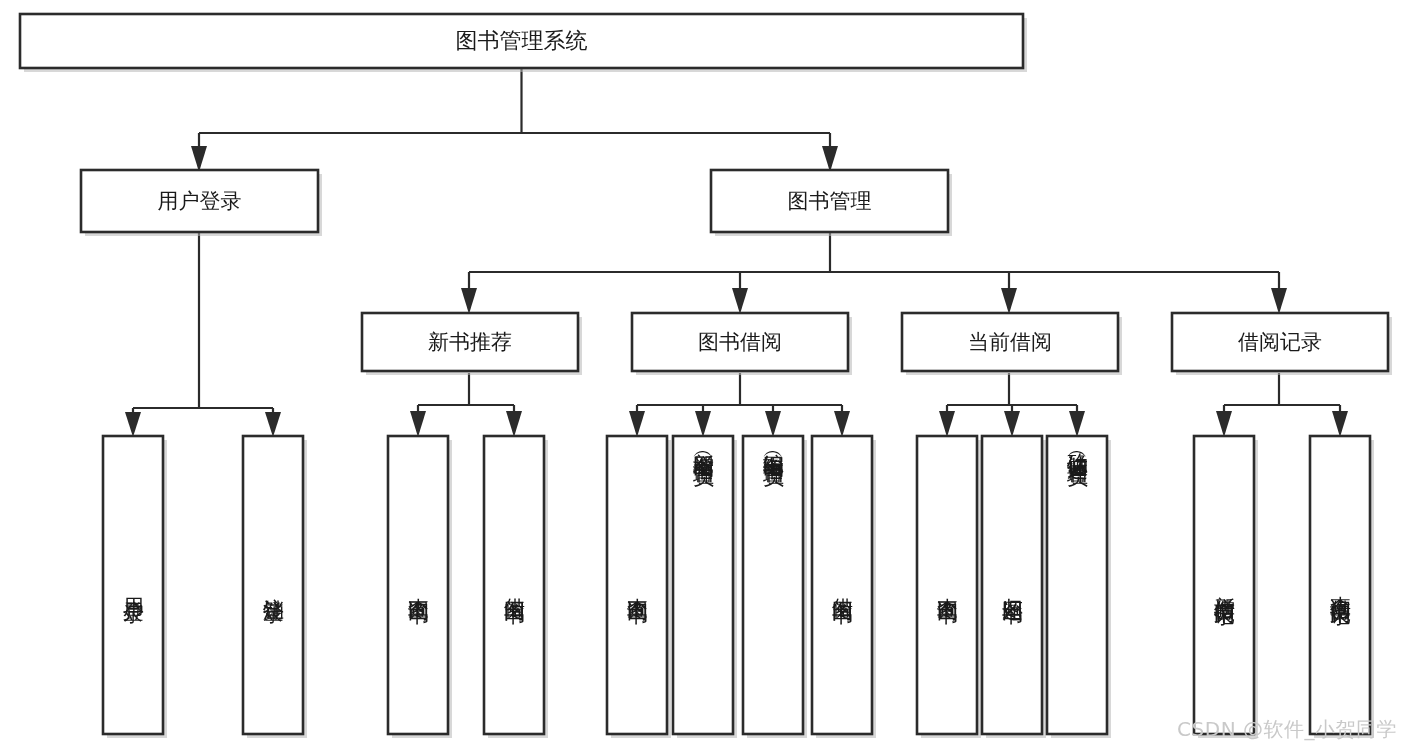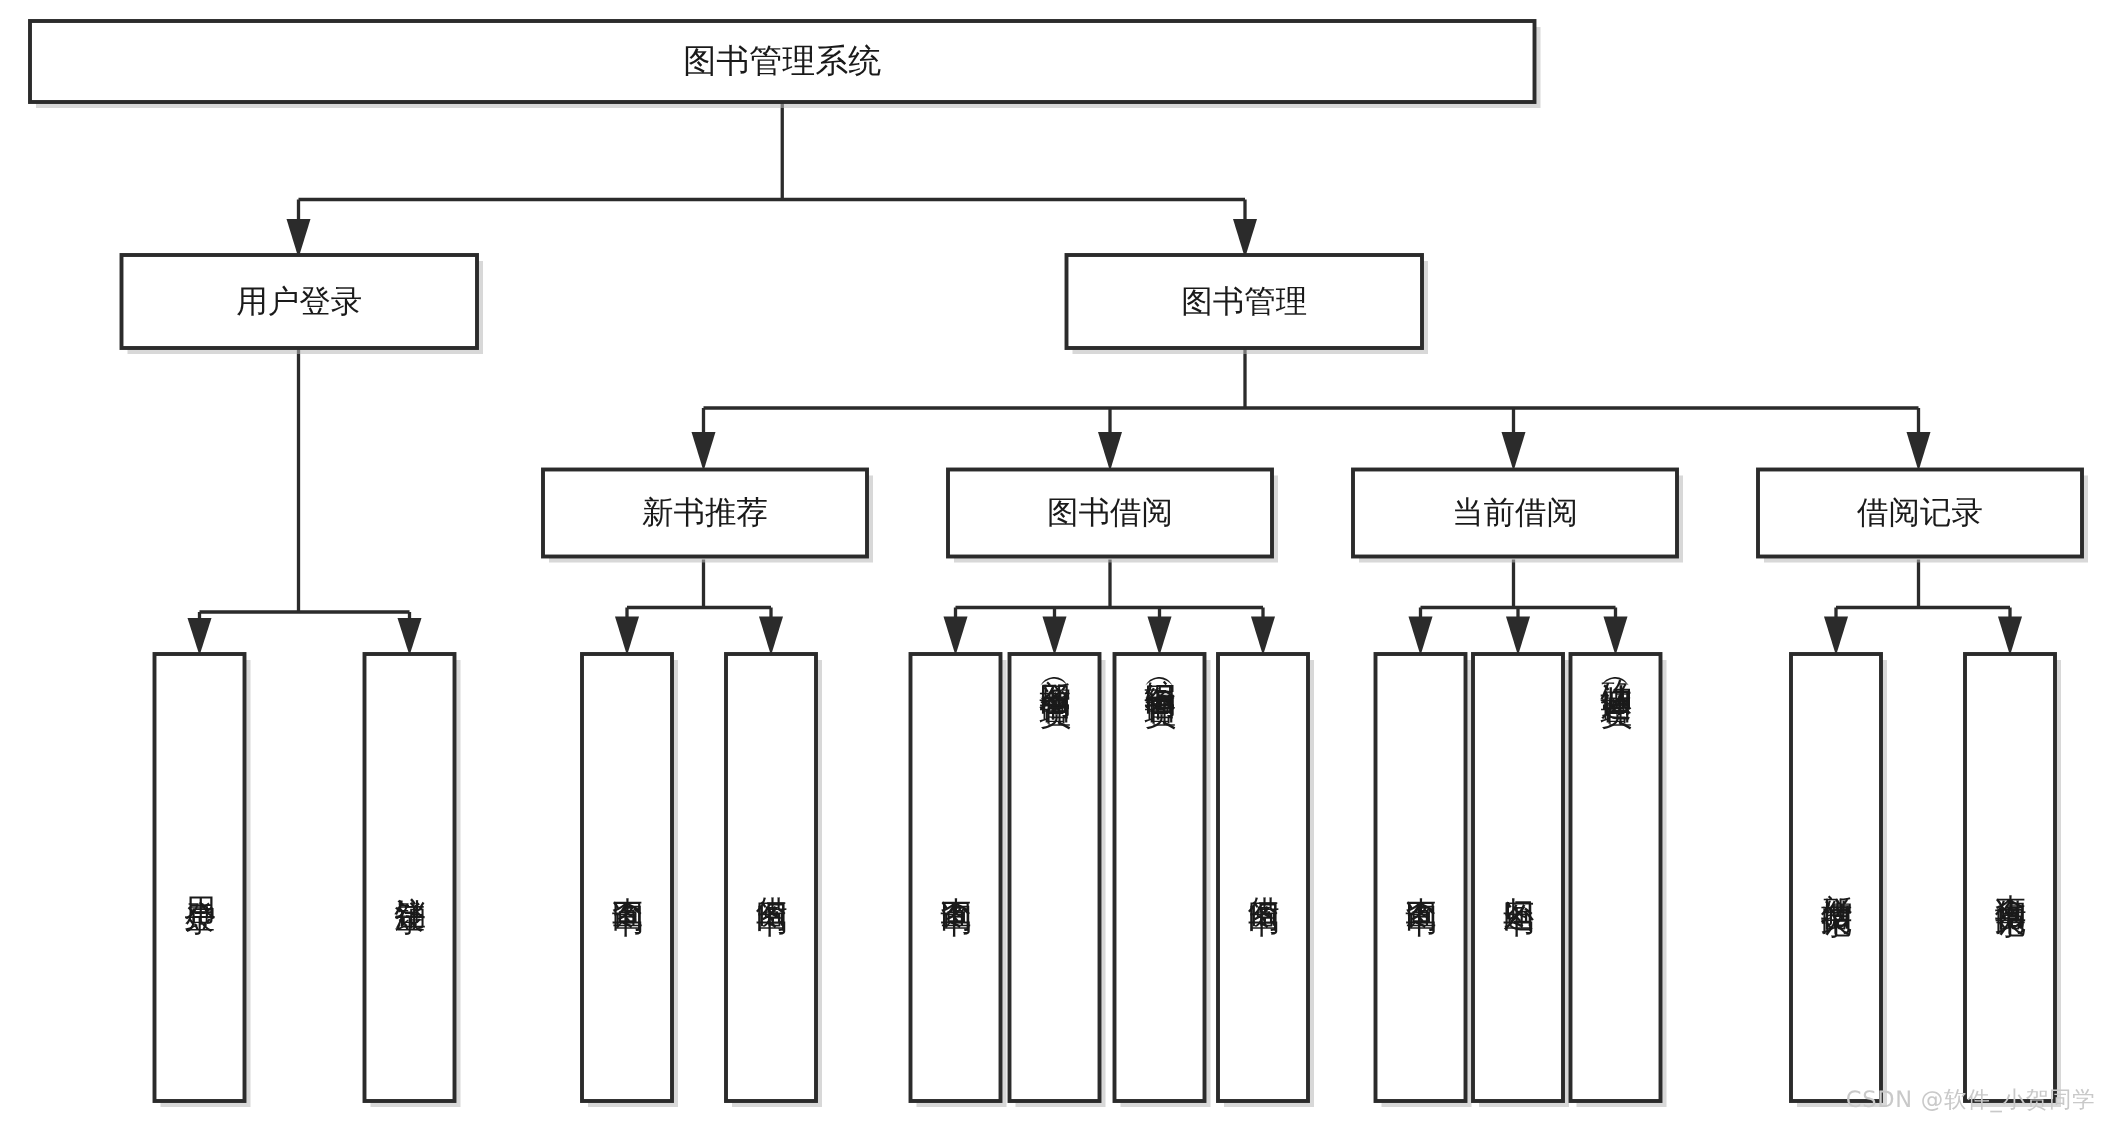--- a/index.html
+++ b/index.html
@@ -67,21 +67,21 @@
     letter-spacing: 2px;
     color: #1a1a1a;
     white-space: nowrap;
     text-align: center;
   }
   .watermark {
     position: absolute;
     right: 8px;
     bottom: 4px;
     font-family: "DejaVu Sans", "Liberation Sans", sans-serif;
-    font-size: 15px;
+    font-size: 20px;
     color: #c9c9c9;
     letter-spacing: 0.5px;
     white-space: nowrap;
   }
 </style>
 </head>
 <body>
 
 <svg id="diagram" viewBox="0 0 1405 747" xmlns="http://www.w3.org/2000/svg">
 

